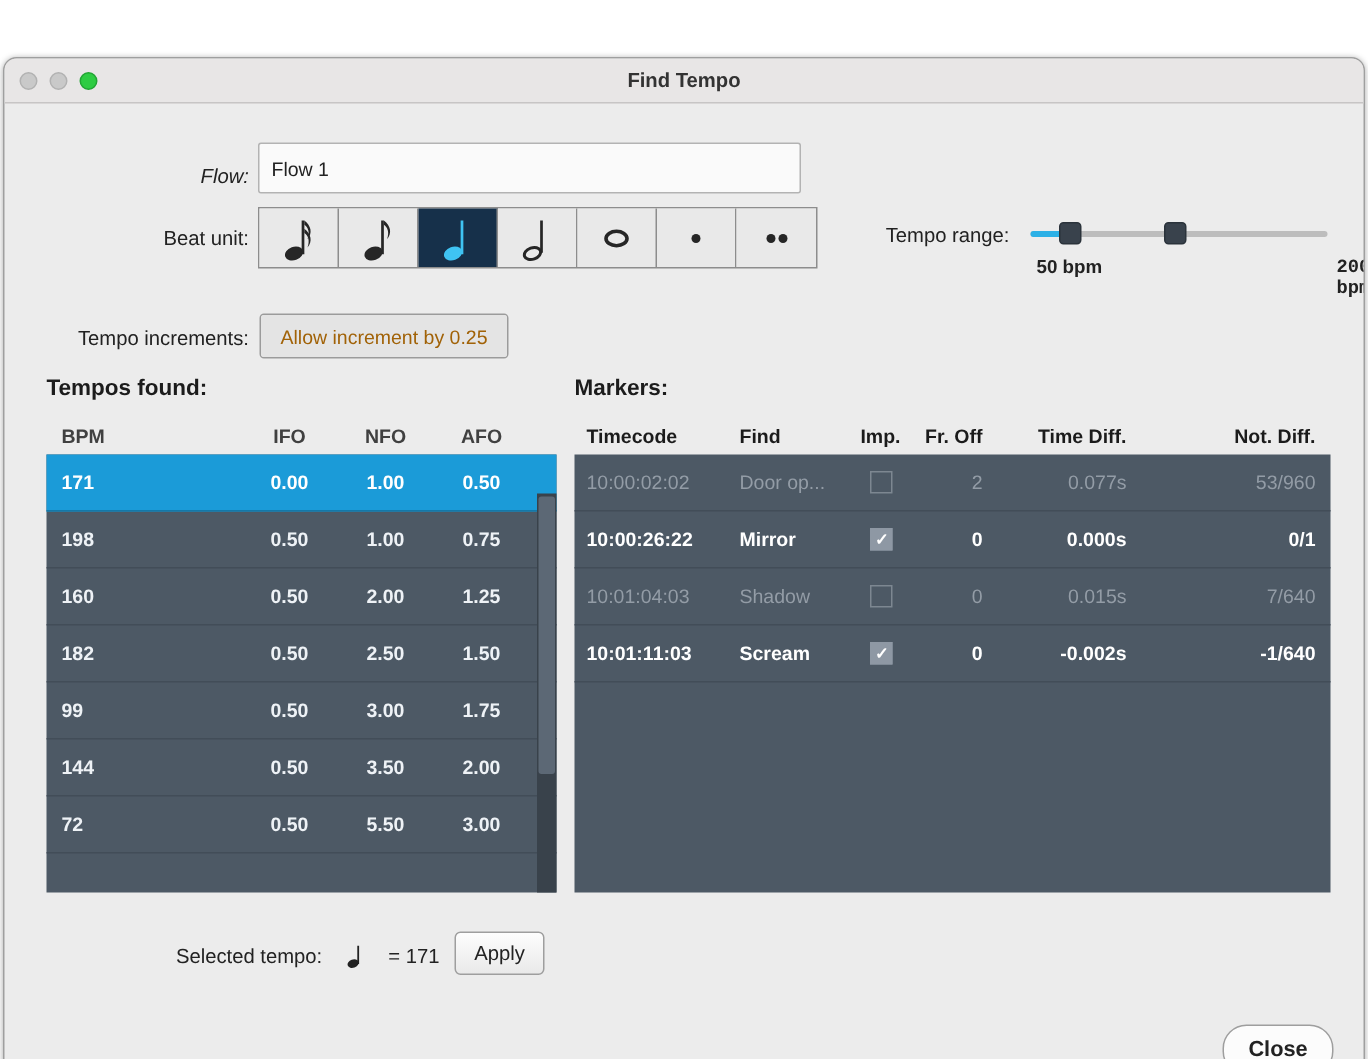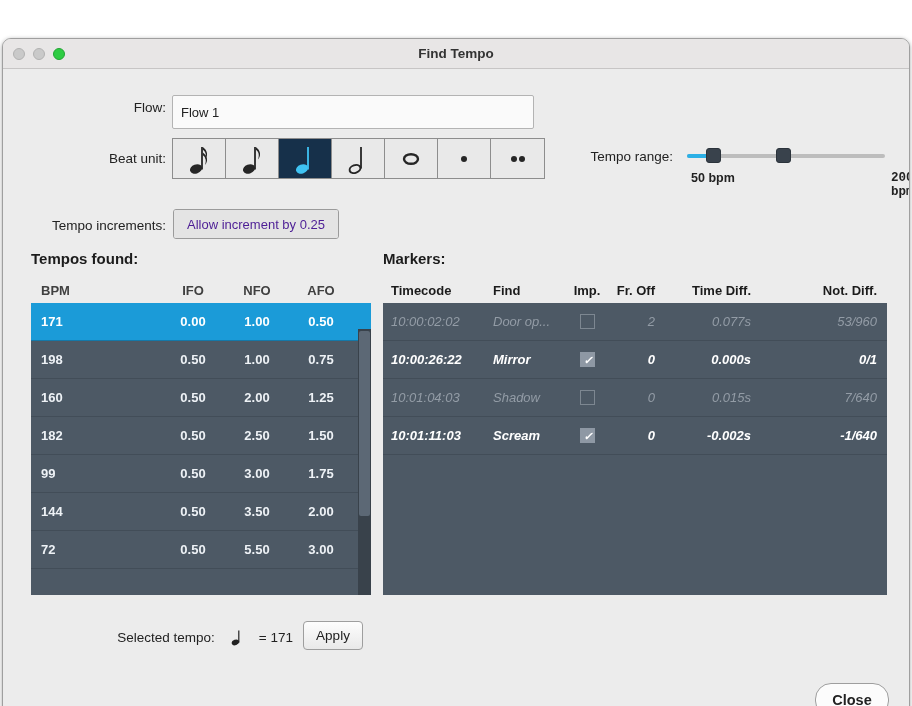--- a/index.html
+++ b/index.html
@@ -40,21 +40,21 @@
            background:#2cb0e6; border-radius:2px; }
   .handle { position:absolute; top:5px; width:15px; height:15px; background:#39424c;
             border:1px solid #2b333b; border-radius:3px; }
   .h1 { left:19px; } .h2 { left:89px; }
   .bpm-lab { position:absolute; top:132px; font-size:12.5px; font-weight:700; color:#222; }
   .bpm-min { left:688px; } .bpm-max { left:888px;font-family:Liberation Mono, monospace; }
   
   .seg { position:absolute; left:170px; top:170px; height:30px; display:flex;
          border:1px solid #9b9b9b; border-radius:3px; overflow:hidden; }
   .seg-opt { height:100%; display:flex; align-items:center; padding:0 13px;
-             font-size:13px; background:#e4e4e4; color:#4c1d95; border-right:1px solid #9b9b9b; }
+             font-size:13px; background:#e4e4e4; color:#a16207; border-right:1px solid #9b9b9b; }
   .seg-opt:last-child { border-right:none; }
   .seg-opt.sel { background:#5f6e7c; color:#66d0f6; }
   
   .sect { position:absolute; top:211px; font-size:15px; font-weight:700; color:#1c1c1c; }
   .sect-tempos { left:28px; } .sect-markers { left:380px; }
   
   .t-table { position:absolute; left:28px; top:238px; width:340px; height:318px; }
   .t-head { height:26px; display:flex; align-items:center;
             font-size:13px; font-weight:700; color:#404040; }
   .t-body { position:absolute; left:0; top:26px; right:0; bottom:0; background:#4d5965; }
@@ -65,21 +65,21 @@
   .t-c2,.t-c3,.t-c4 { width:64px; text-align:center; }
   .t-scroll { position:absolute; right:0; top:26px; bottom:0; width:13px; background:#39424b; }
   .t-thumb { position:absolute; left:1px; right:1px; top:2px; height:185px;
              background:#5c6875; border-radius:2px; }
   
   .m-table { position:absolute; left:380px; top:238px; width:504px; height:318px; }
   .m-head { height:26px; display:flex; align-items:center;
             font-size:13px; font-weight:700; color:#1b1b1b; }
   .m-body { position:absolute; left:0; top:26px; right:0; bottom:0; background:#4d5965; }
   .m-row { height:38px; display:flex; align-items:center; font-size:13px;
-           border-bottom:1px solid #424d58;font-style:italic; }
+           border-bottom:1px solid #424d58; }
   .m-row.dim { color:#939ca6; }
   .m-row.imp { color:#fff; font-weight:700; }
   .m-c1 { width:110px; padding-left:8px; }
   .m-c2 { width:72px; }
   .m-c3 { width:44px; display:flex; align-items:center; justify-content:center; text-align:center; }
   .m-head .m-c3 { display:block; }
   .m-c4 { width:46px; text-align:right; }
   .m-c5 { width:96px; text-align:right; }
   .m-c6 { flex:1; text-align:right; padding-right:10px; }
   .checkbox { width:15px; height:15px; border:1px solid #98a2ac; display:inline-block;
@@ -110,21 +110,21 @@
 
   <div class="titlebar">
     <div class="traffic">
       <span class="tl gray"></span>
       <span class="tl gray"></span>
       <span class="tl green"></span>
     </div>
     <div class="win-title">Find Tempo</div>
   </div>
 
-  <div class="flabel" style="top:61px;">Flow:</div>
+  <div class="flabel" style="top:71px;font-style:italic;">Flow:</div>
   <input class="flow-input" value="Flow 1" style="">
 
   <div class="flabel" style="top:112px;">Beat unit:</div>
   <div class="beat-group">
     <div class="beat-btn">
       <span>
         <svg viewBox="0 0 22 32" width="22" height="32">
           <ellipse cx="8" cy="26" rx="6.2" ry="4.4" transform="rotate(-20 8 26)" fill="currentColor"></ellipse>
           <rect x="13.1" y="4" width="1.8" height="22.5" fill="currentColor"></rect>
           <path d="M14.9 4 C 19.5 7.5, 20.5 12.5, 17 16.5 C 18.8 11.5, 17.3 8.5, 14.9 6.8 Z" fill="currentColor"></path>

